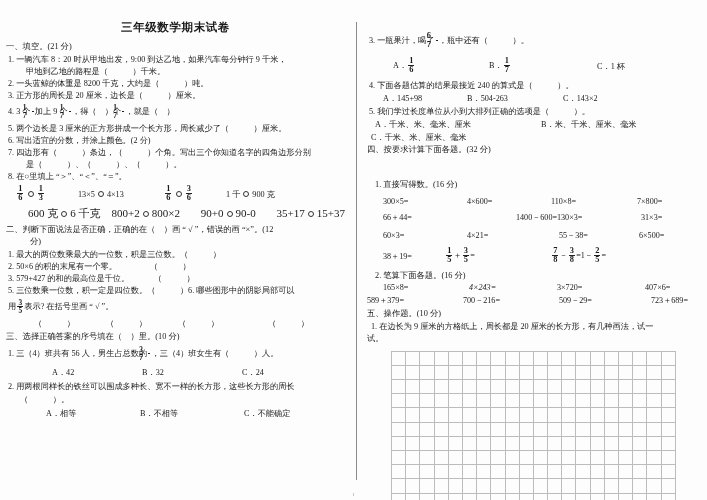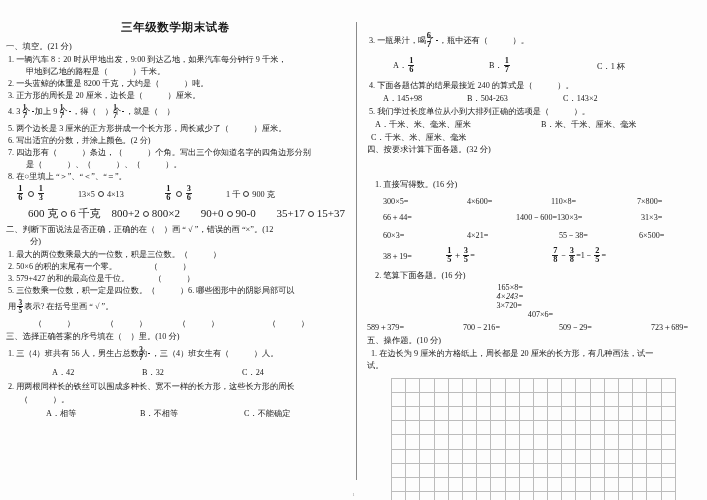--- a/index.html
+++ b/index.html
@@ -381,21 +381,21 @@
             <span class="d">8</span>
           </span><span>=1－</span><span class="frac big">
             <span class="n">2</span>
             <span class="d">5</span>
           </span><span>=</span>
       </span>
     </div>
 
     <div class="sec-head" style="padding-left:8px;margin-top:1px;">2. 笔算下面各题。(16 分)</div>
 
-    <div class="calc-row" style="margin:2.5px 0;flex-direction:column;">
+    <div class="calc-row" style="margin:2.5px 0;">
       <span class="c" style="width:86px;">165×8=</span>
       <span class="c" style="width:88px;font-style:italic;">4×243=</span>
       <span class="c" style="width:88px;">3×720=</span>
       <span class="c">407×6=</span>
     </div>
     <div class="calc-row" style="margin:2.5px 0;padding-left:0;">
       <span class="c" style="width:96px;">589＋379=</span>
       <span class="c" style="width:96px;">700－216=</span>
       <span class="c" style="width:92px;">509－29=</span>
       <span class="c">723＋689=</span>

